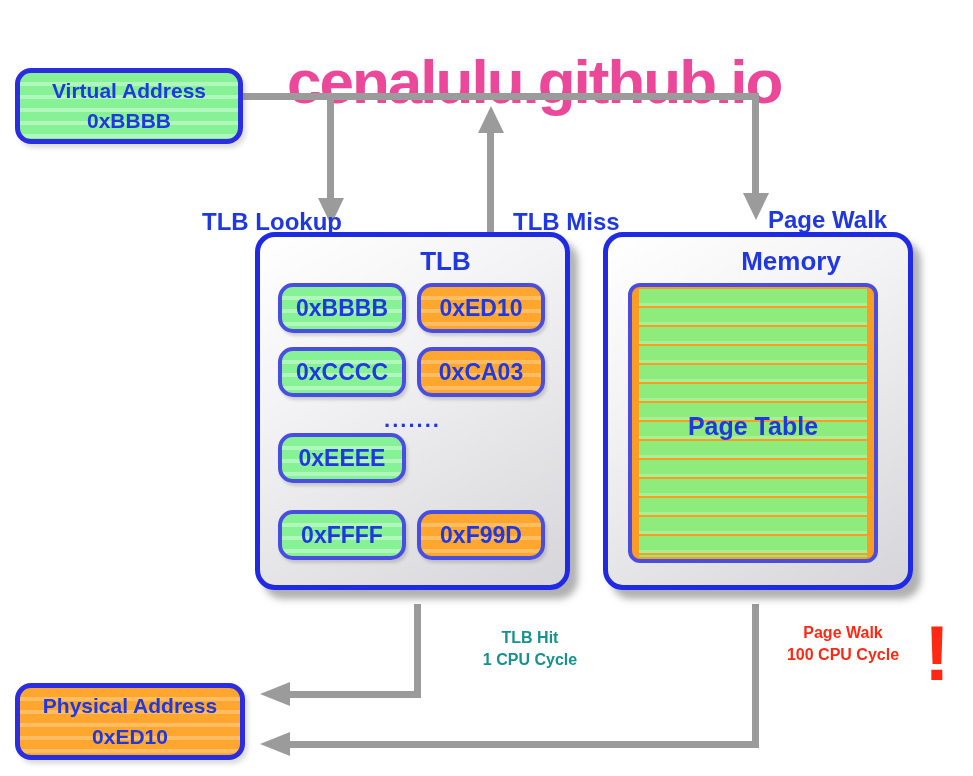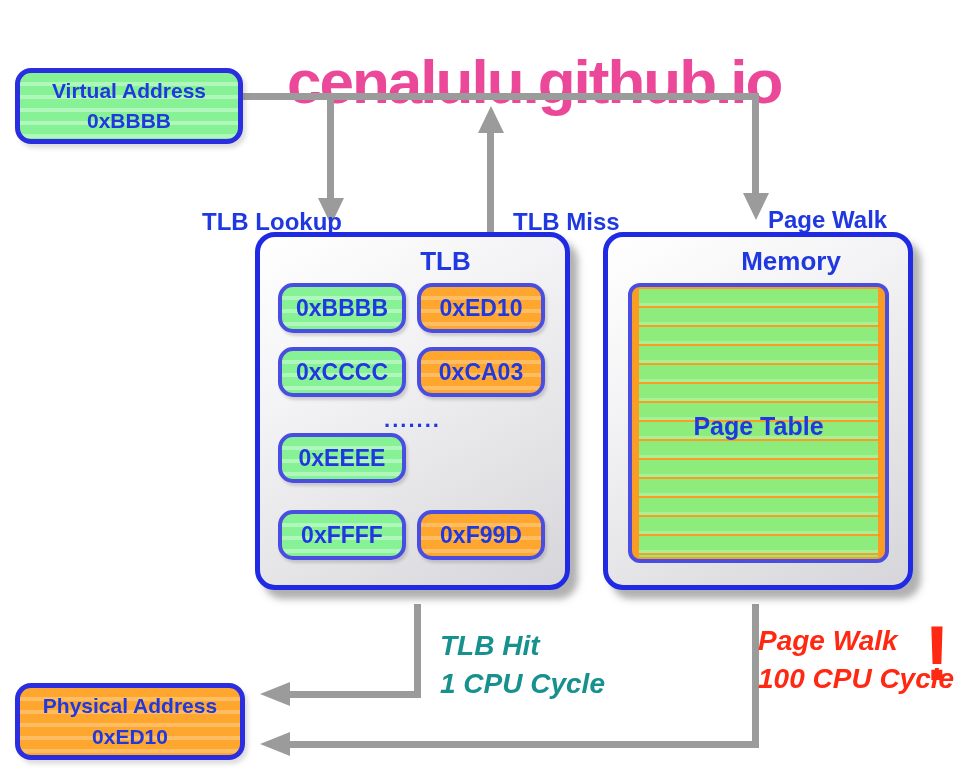--- a/index.html
+++ b/index.html
@@ -56,36 +56,36 @@
   .row-2{top:196px;}
   .row-3{top:273px;}
   .tlb-dots{
     position:absolute;top:170px;left:0;width:100%;text-align:center;
     color:#2038df;font-size:22px;font-weight:bold;letter-spacing:2px;
   }
   
   #page-table{
     position:absolute;left:20px;top:46px;width:242px;height:272px;
     border:4px solid #4a4ee0;border-radius:12px;background:#fb9d23;overflow:hidden;
-    display:flex;align-items:center;justify-content:center;padding-left:11px;
+    display:flex;align-items:center;justify-content:center;
   }
   #page-table .stripes{
     position:absolute;top:2px;bottom:2px;left:7px;right:7px;
     background:repeating-linear-gradient(180deg,#8dec7c 0px,#8dec7c 14px,#a7f096 14px,#a7f096 17px,#fb9d23 17px,#fb9d23 19px);
   }
   #page-table .pt-label{
     position:absolute;top:125px;left:0;width:100%;text-align:center;
     color:#2038df;font-size:25px;font-weight:bold;
   }
   
   .flow-label{
     position:absolute;z-index:3;color:#2038df;font-size:24px;font-weight:bold;white-space:nowrap;margin-top:48px;
   }
   .result-text{
-    position:absolute;z-index:3;font-size:28px;font-weight:bold;text-align:left;line-height:1.35;white-space:nowrap;font-style:italic;
+    position:absolute;z-index:3;font-size:16px;font-weight:bold;text-align:center;line-height:1.35;white-space:nowrap;
   }
   #tlb-hit-text{left:440px;top:627px;width:180px;color:#17918d;}
   #pw-cost-text{left:758px;top:622px;width:170px;color:#ff2812;}
   #exclaim{
     position:absolute;left:924px;top:608px;z-index:3;
     color:#ff2812;font-size:78px;font-weight:bold;
   }
 </style>
 </head>
 <body>

